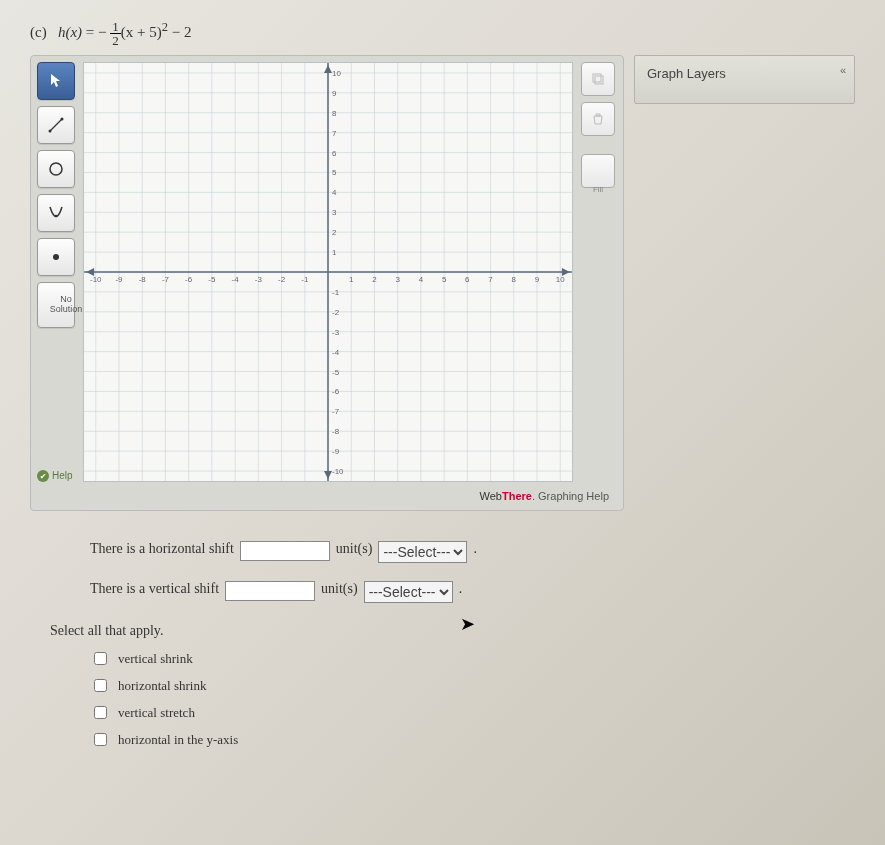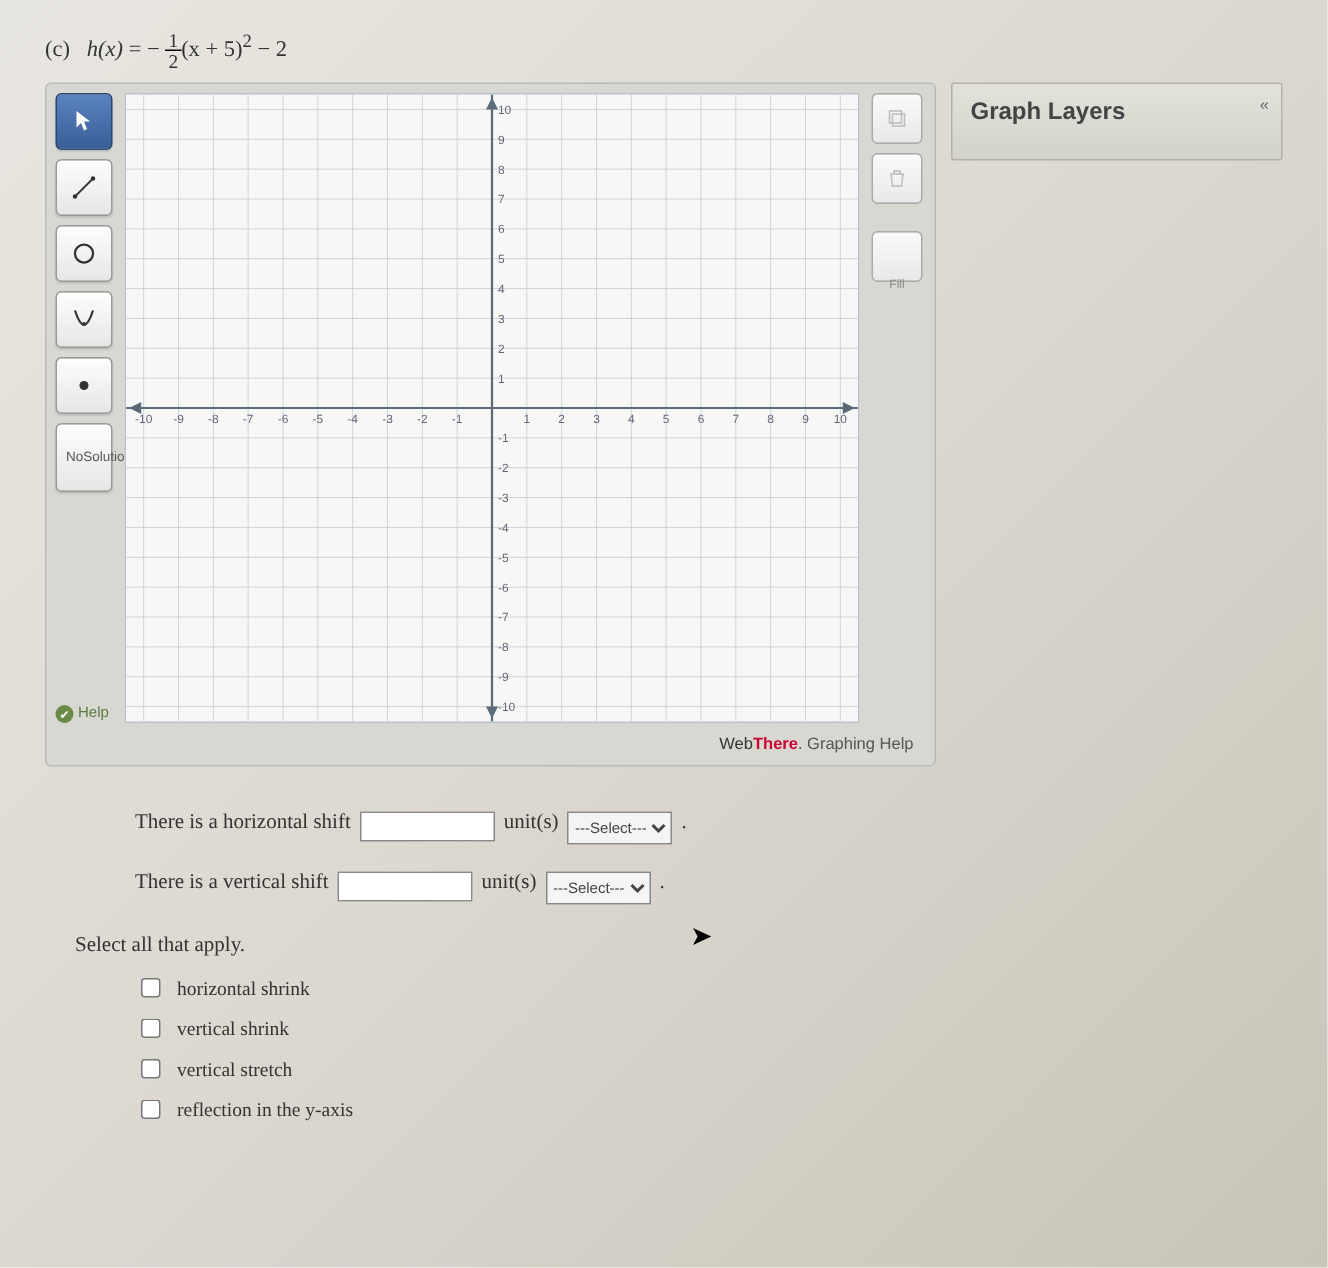--- a/index.html
+++ b/index.html
@@ -36,21 +36,21 @@
   .tbtn {
     width:38px; height:38px;
     background:linear-gradient(#fdfdfd,#e6e6e6);
     border:1px solid #999; border-radius:4px;
     display:flex; align-items:center; justify-content:center;
     font-size:16px; color:#333;
     box-shadow:0 1px 1px rgba(0,0,0,.1);
     cursor:pointer;
   }
   .tbtn.active { background:linear-gradient(#5a84c0,#3a5e96); color:#fff; border-color:#2a4876;}
-  .tbtn.small { height:46px; font-size:9px; text-align:center; line-height:1.1; color:#555; flex-direction:row;padding-left:20px;}
+  .tbtn.small { height:46px; font-size:9px; text-align:center; line-height:1.1; color:#555; flex-direction:column;padding-left:20px;}
   .help-link { font-size:10px; color:#5b7a3a; display:flex; align-items:flex-start; gap:3px; margin-top:auto; cursor:pointer;}
   .help-link::before { content:"✔"; background:#6a8a48; color:#fff; border-radius:50%; width:12px; height:12px; display:inline-flex; align-items:center; justify-content:center; font-size:8px;}
 
   .canvas-wrap { flex:1; display:flex; flex-direction:column; }
   .grid {
     background:#f7f8f6;
     border:1px solid #b8c0c8;
     position:relative;
     width:490px; height:420px;
   }
@@ -71,30 +71,30 @@
 
   .layers-panel {
     background:linear-gradient(#e2e1da,#d4d3cb);
     border:1px solid #b4b2a8;
     border-radius:2px;
     width:235px; padding:10px 12px;
     position:relative;
     height:fit-content;
     font-size:11px; color:#555;
   }
-  .layers-panel h4 { margin:0 0 12px 0; font-size:16px; color:#444; font-weight:bold;}
+  .layers-panel h4 { margin:0 0 12px 0; font-size:13px; color:#444; font-weight:normal;}
   .layers-panel .collapse { position:absolute; top:8px; right:8px; font-size:11px; color:#666; cursor:pointer;}
 
   .answers { margin-top:30px; padding-left:60px; font-family:"Times New Roman", serif; font-size:14px; color:#333;}
   .ans-row { margin-bottom:18px; display:flex; align-items:flex-start; gap:6px; flex-wrap:wrap;}
   .ans-row input[type="text"]{
     width:90px; height:20px; border:1px solid #888; background:#fff; font-size:12px; padding:0 4px;
   }
   .ans-row select {
-    height:22px; border:1px solid #888; background:#f4f4f4; font-size:10px; color:#444;
+    height:22px; border:1px solid #888; background:#f4f4f4; font-size:14px; color:#444;
   }
   .sel-label { margin:20px 0 10px -40px; }
   .cb-row { margin:6px 0 8px 0; display:flex; align-items:center; gap:8px; font-size:13px;}
   .cb-row input { width:13px; height:13px; border:1px solid #888;}
   .cursor-fake { position:absolute; font-size:18px; color:#000; pointer-events:none;}
 </style>
 </head>
 <body>
 
 <div class="question-label">
@@ -291,29 +291,29 @@
     <select>
       <option>---Select---</option>
     </select>
     <span>.</span>
   </div>
 
   <div class="sel-label">Select all that apply.</div>
   <div id="cb-list">
       <div class="cb-row">
         <input type="checkbox" style="">
-        <span>horizontal shrink</span>
+        <span>vertical shrink</span>
       </div>
       <div class="cb-row">
         <input type="checkbox" style="">
-        <span>vertical shrink</span>
+        <span>horizontal shrink</span>
       </div>
       <div class="cb-row">
         <input type="checkbox" style="">
         <span>vertical stretch</span>
       </div>
       <div class="cb-row">
         <input type="checkbox" style="">
-        <span>reflection in the y-axis</span>
+        <span>horizontal in the y-axis</span>
       </div>
     </div>
   <span class="cursor-fake" style="left:430px; top:72px;">➤</span>
 </div>
 
 </body></html>

